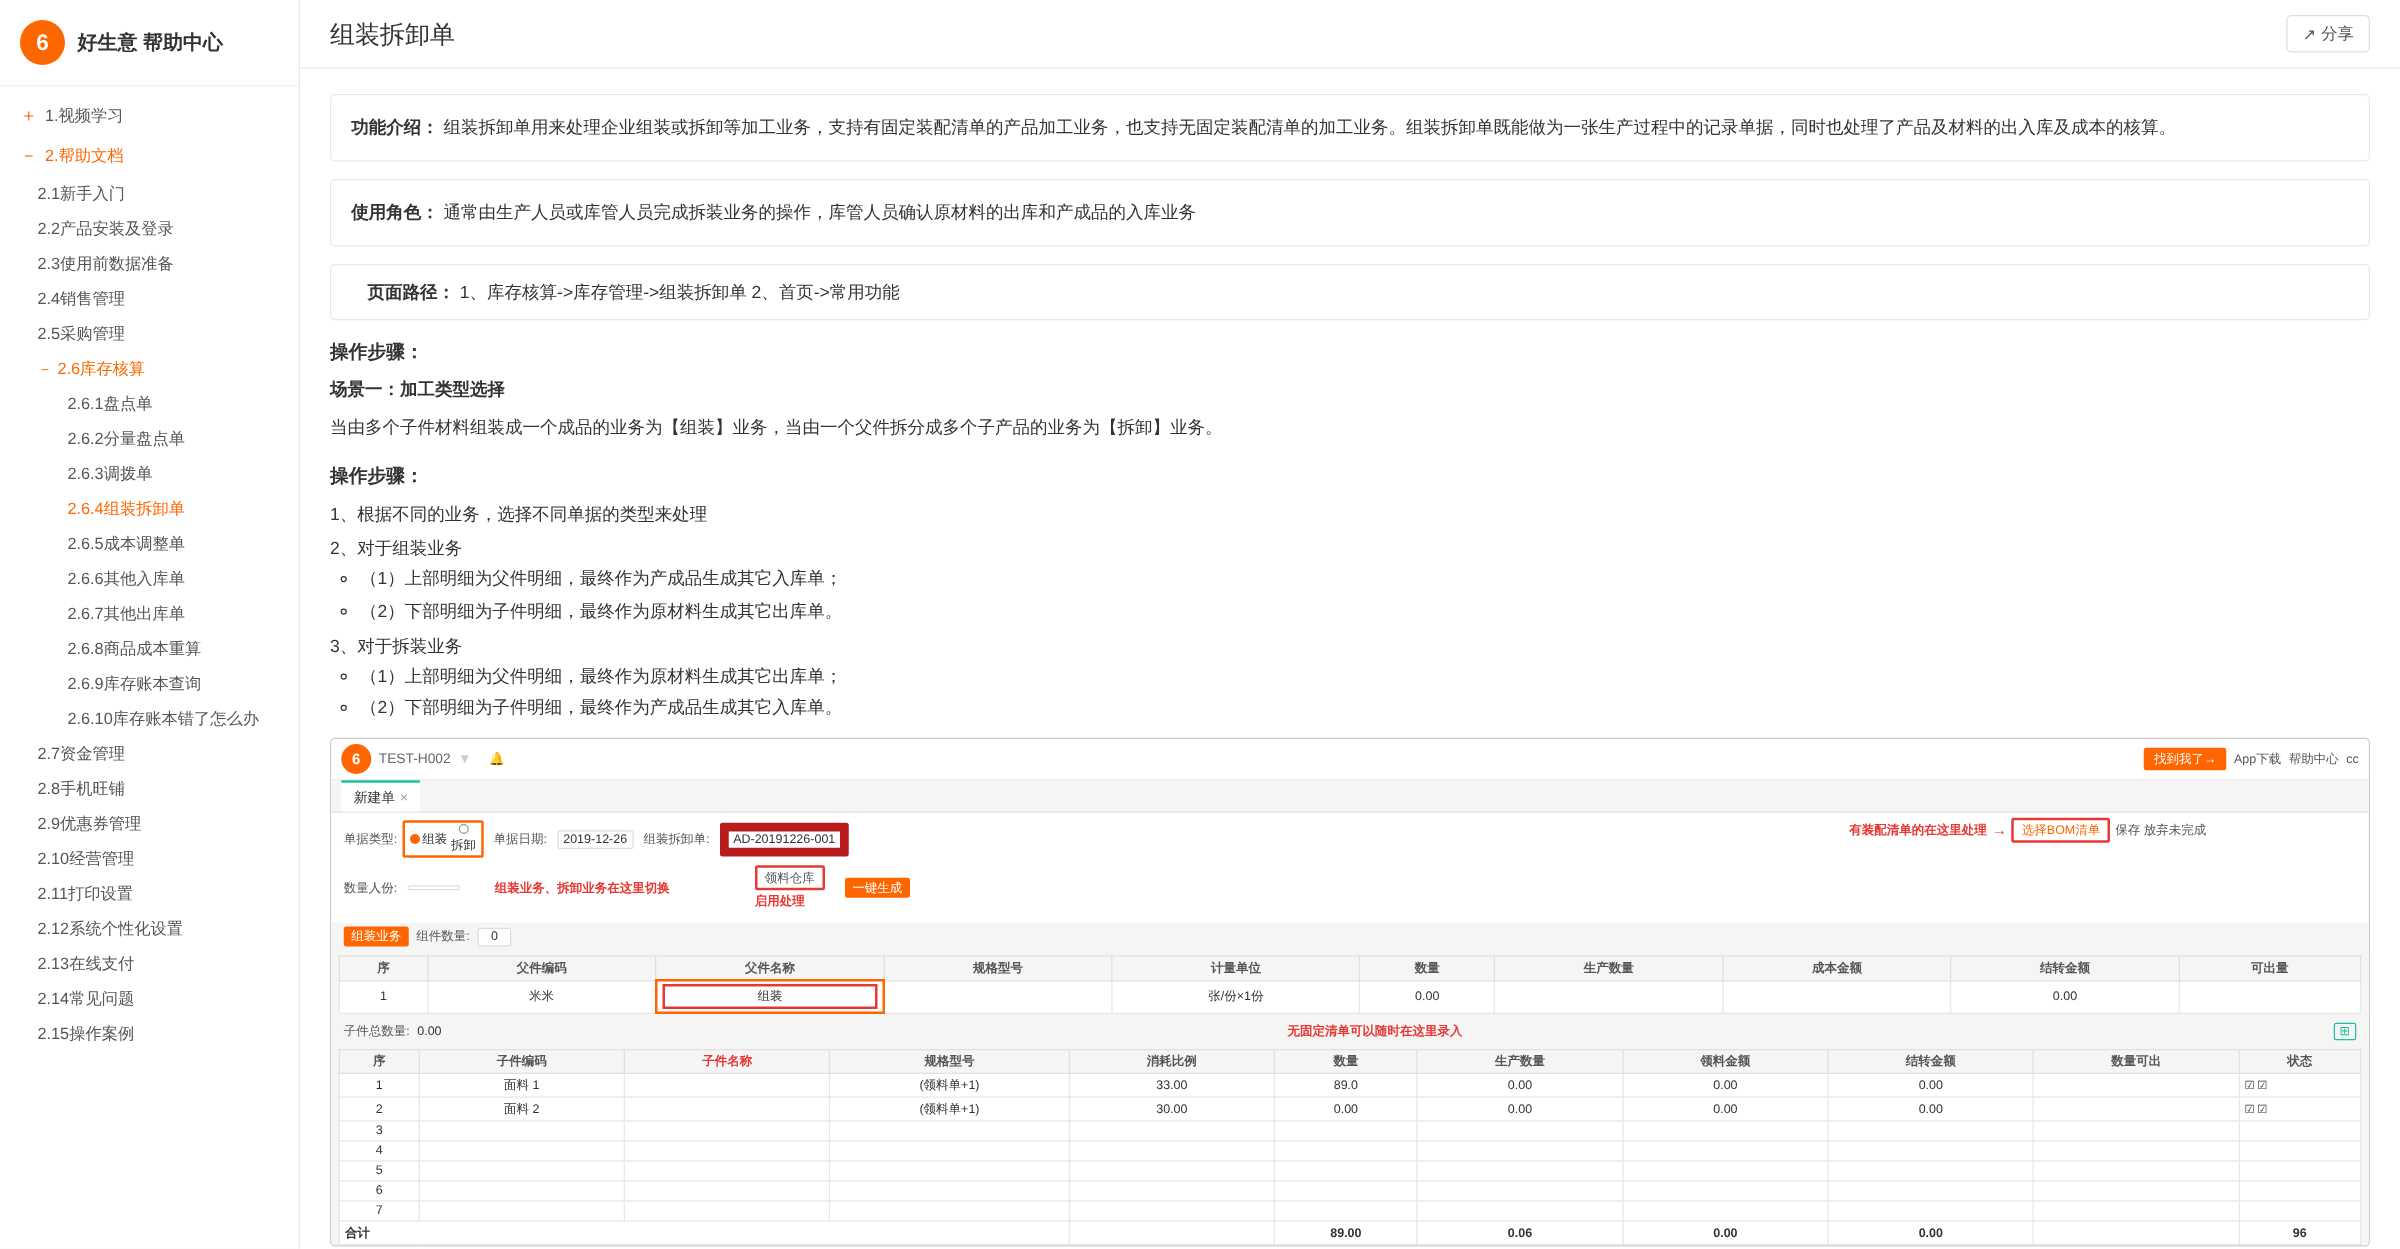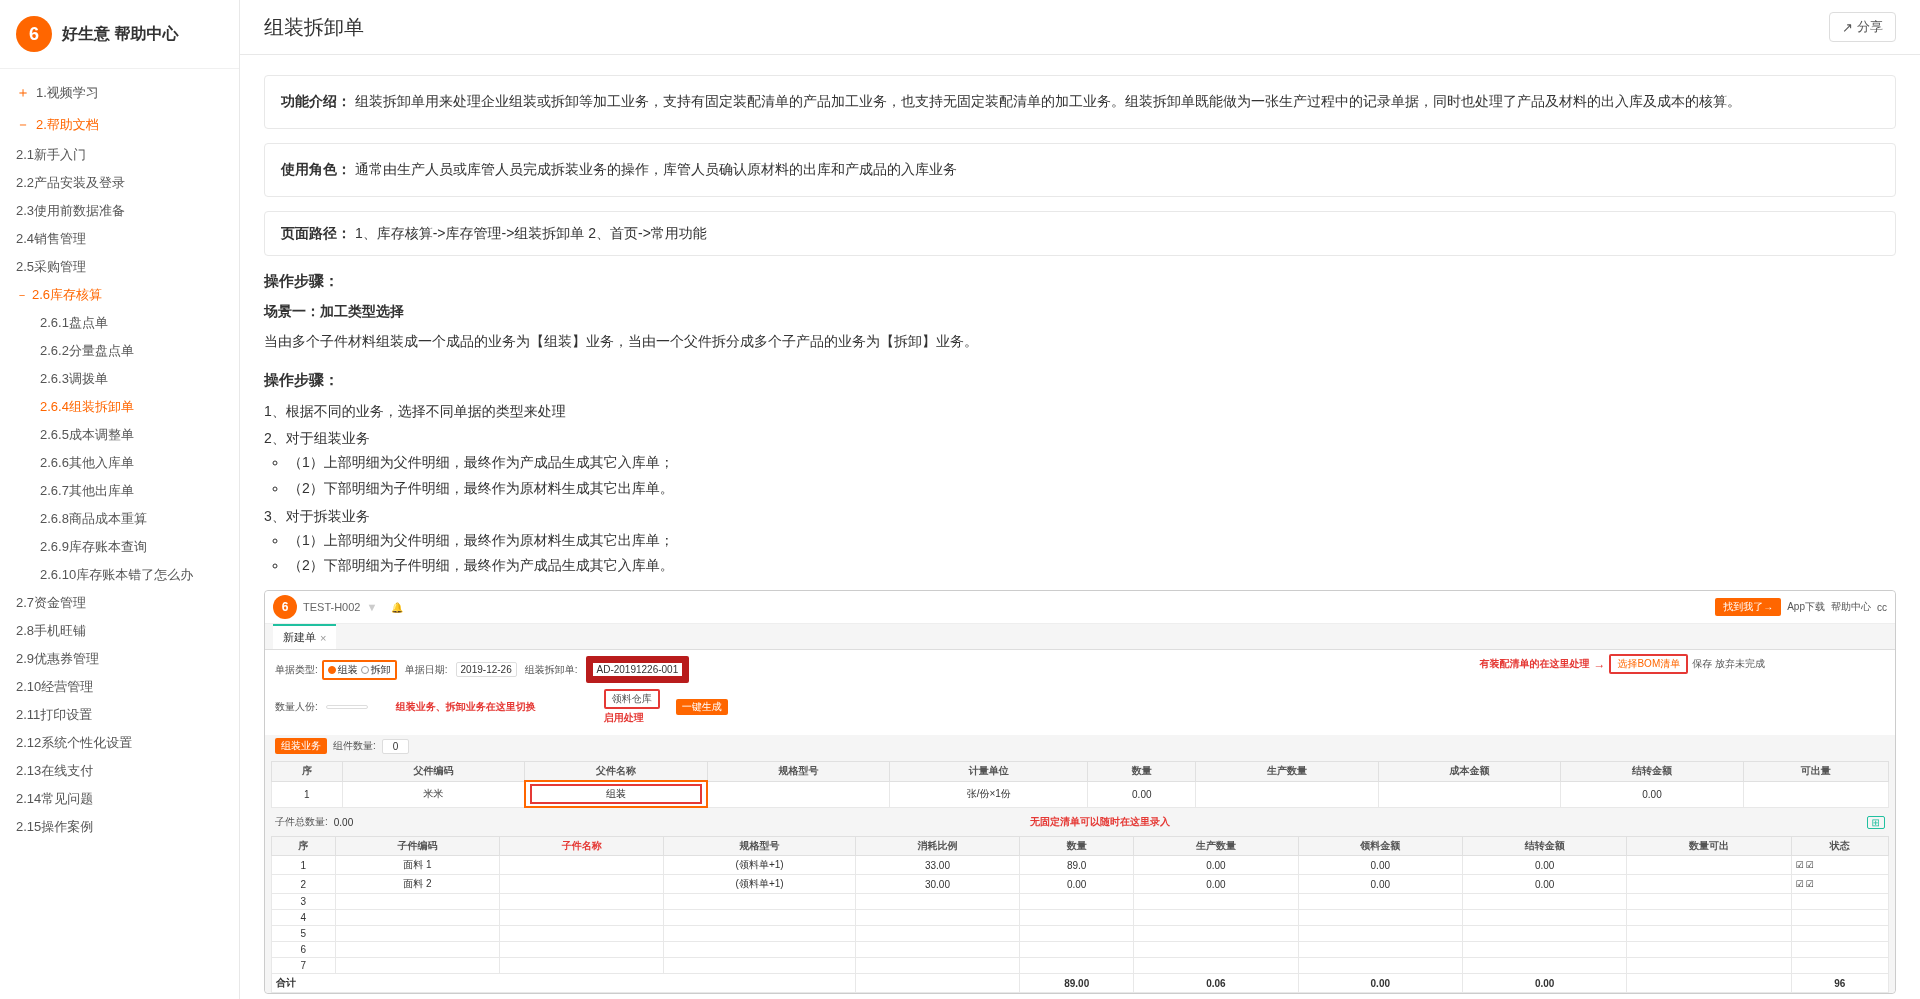--- a/index.html
+++ b/index.html
@@ -81,21 +81,21 @@
       margin-right: 6px;
       display: inline-flex;
       align-items: center;
       justify-content: center;
       flex-shrink: 0;
     }
     .nav-icon.plus { color: #f60; font-size: 14px; }
     .nav-icon.minus { color: #f60; font-size: 14px; }
     .nav-item-top.active { color: #f60; }
     .nav-sub {
-      padding-left: 16px;
+      padding-left: 30px;
     }
     .nav-sub-item {
       padding: 5px 16px 5px 0;
       font-size: 13px;
       color: #555;
       cursor: pointer;
       display: block;
     }
     .nav-sub-sub {
       padding-left: 16px;
@@ -155,21 +155,21 @@
       border: 1px solid #e8e8e8;
       border-radius: 4px;
       padding: 14px 16px;
       margin-bottom: 14px;
       background: #fff;
       line-height: 1.7;
       font-size: 14px;
       color: #333;
     }
     .info-box.path-box {
-      padding: 10px 16px;
+      padding: 10px 29px;
     }
 
     .section-title {
       font-size: 15px;
       font-weight: bold;
       color: #333;
       margin: 16px 0 10px 0;
     }
     .scene-title {
       font-size: 14px;
@@ -384,21 +384,21 @@
         <div style="background:#fff;padding:6px 10px;">
           <div style="display:flex;align-items:center;gap:8px;margin-bottom:6px;position:relative;">
 
             <div style="display:flex;align-items:center;gap:4px;">
               <span style="font-size:10px;color:#555;">单据类型:</span>
               <div style="border:2px solid #f60;border-radius:2px;padding:1px 4px;font-size:10px;display:flex;align-items:center;gap:3px;">
                 <span style="display:inline-flex;align-items:center;gap:2px;">
                     <span style="width:8px;height:8px;border-radius:50%;background:#f60;border:1px solid #f60;display:inline-block;"></span>
                     <span style="font-size:10px;">组装</span>
                   </span>
-                <span style="display:inline-flex;align-items:center;gap:2px;">
+                <span style="display:inline-flex;align-items:center;gap:2px;flex-direction:column;">
                     <span style="width:8px;height:8px;border-radius:50%;border:1px solid #999;display:inline-block;"></span>
                     <span style="font-size:10px;">拆卸</span>
                   </span>
               </div>
             </div>
             <span style="font-size:10px;color:#555;">单据日期:</span>
             <span style="font-size:10px;border:1px solid #ddd;padding:1px 4px;border-radius:2px;">2019-12-26</span>
             <span style="font-size:10px;color:#555;">组装拆卸单:</span>
             <span style="font-size:10px;border:7px solid #b91c1c;padding:1px 4px;border-radius:2px;">AD-20191226-001</span>
 

